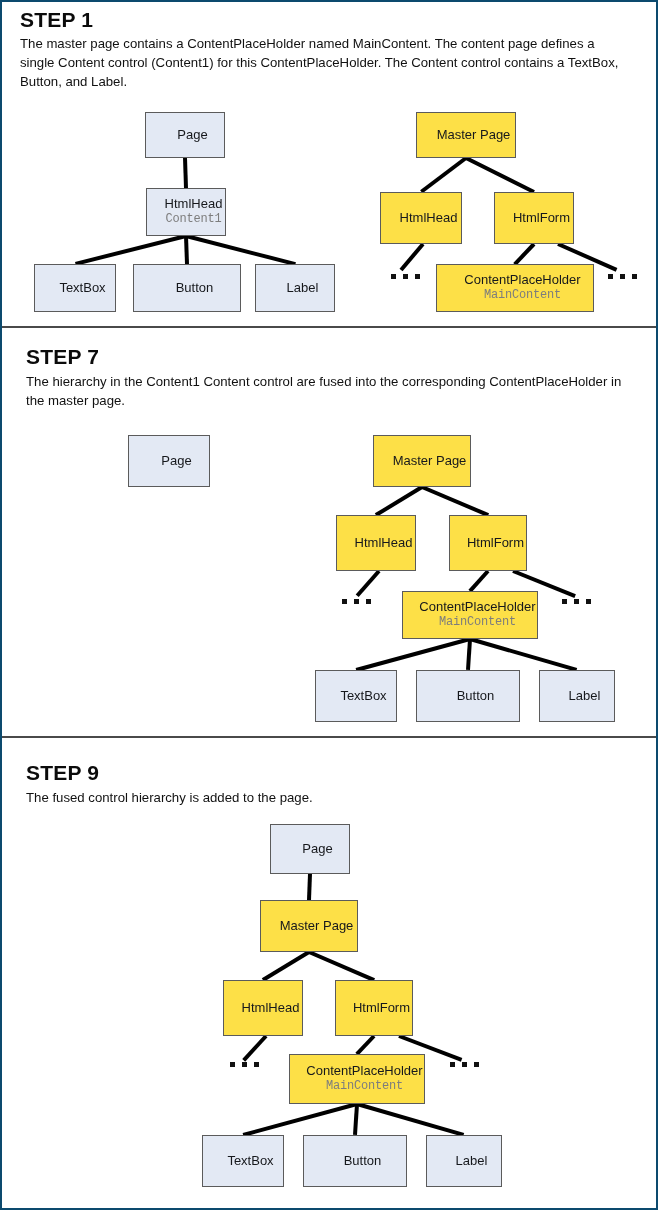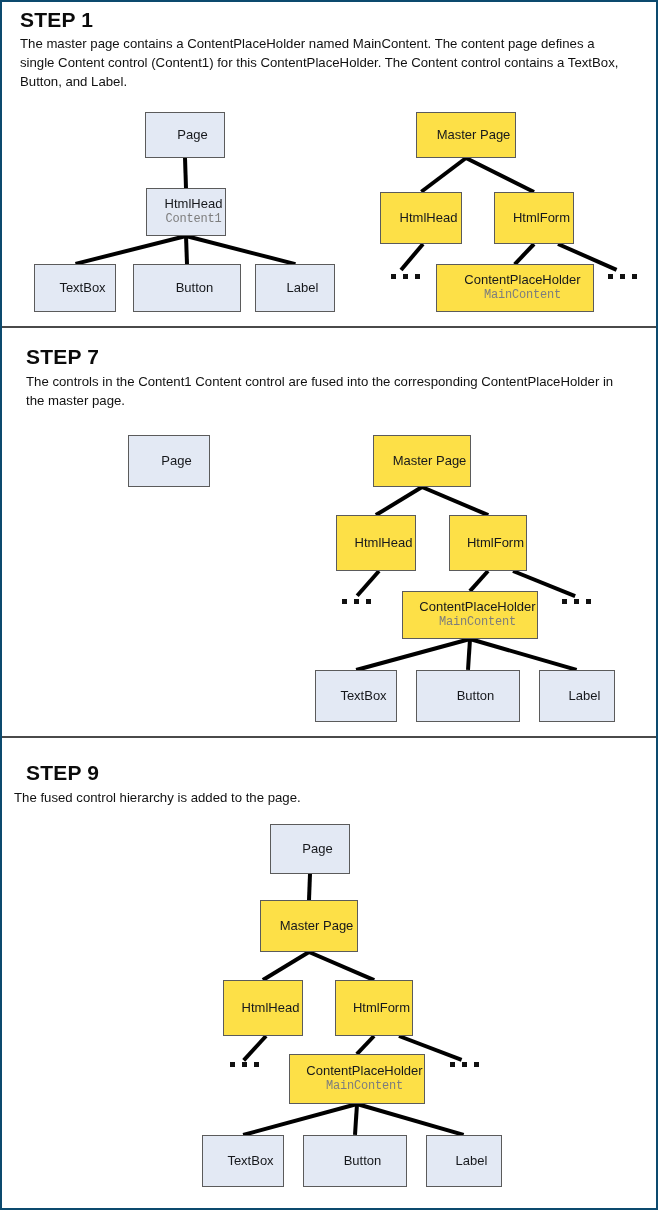--- a/index.html
+++ b/index.html
@@ -96,26 +96,26 @@
 
 <div id="page">
 
   <div class="section">
     <div class="step-title" style="left: 18px; top: 6px;">STEP 1</div>
     <div class="step-desc" style="left: 18px; top: 32px; width: 600px;">The master page contains a ContentPlaceHolder named MainContent. The content page defines a single Content control (Content1) for this ContentPlaceHolder. The Content control contains a TextBox, Button, and Label.</div>
   </div>
 
   <div class="section">
     <div class="step-title" style="left: 24px; top: 343px;">STEP 7</div>
-    <div class="step-desc" style="left: 24px; top: 370px; width: 608px;">The controls in the Content1 Content control are fused into the corresponding ContentPlaceHolder in the master page.</div>
+    <div class="step-desc" style="left: 24px; top: 370px; width: 608px;">The hierarchy in the Content1 Content control are fused into the corresponding ContentPlaceHolder in the master page.</div>
   </div>
 
   <div class="section">
     <div class="step-title" style="left: 24px; top: 759px;">STEP 9</div>
-    <div class="step-desc" style="left: 12px; top: 786px; width: 600px;">The fused control hierarchy is added to the page.</div>
+    <div class="step-desc" style="left: 24px; top: 786px; width: 600px;">The fused control hierarchy is added to the page.</div>
   </div>
 
 <div class="divider" style="top: 324px;"></div>
     <div class="divider" style="top: 734px;"></div>
     <div class="edge" style="left: 183px; top: 154px; width: 30.0167px; transform: rotate(88.0908deg);"></div>
     <div class="edge" style="left: 184px; top: 232px; width: 114.477px; transform: rotate(165.842deg);"></div>
     <div class="edge" style="left: 184px; top: 232px; width: 28.0179px; transform: rotate(87.9546deg);"></div>
     <div class="edge" style="left: 184px; top: 232px; width: 112.539px; transform: rotate(14.4067deg);"></div>
     <div class="edge" style="left: 464px; top: 154px; width: 56.4004px; transform: rotate(142.927deg);"></div>
     <div class="edge" style="left: 464px; top: 154px; width: 76.0263px; transform: rotate(26.5651deg);"></div>

